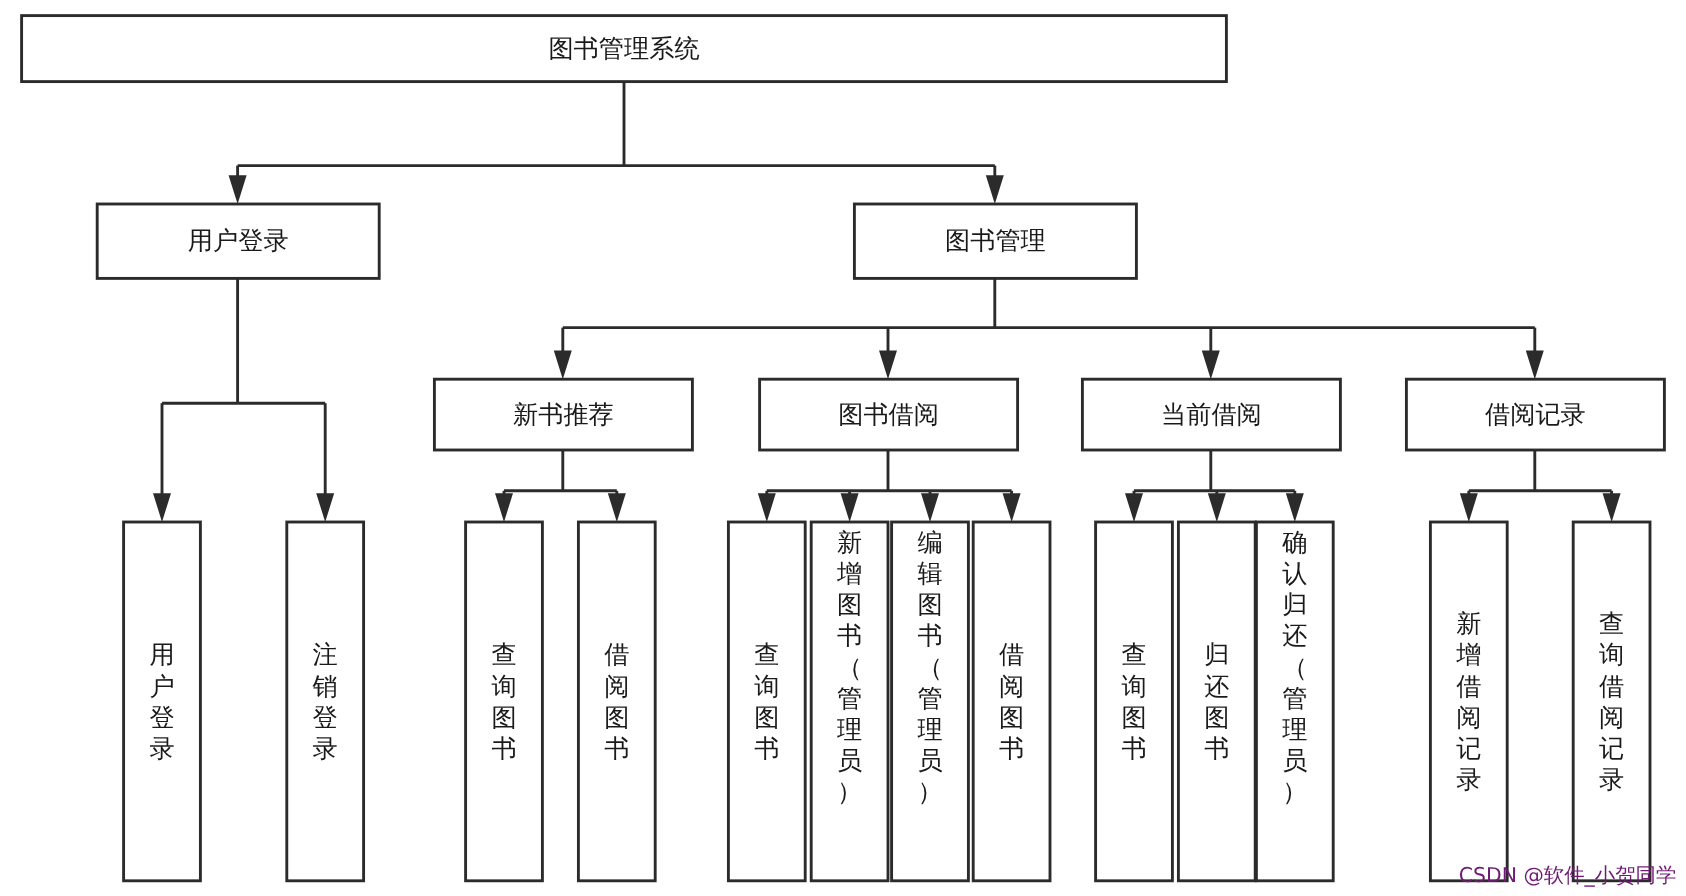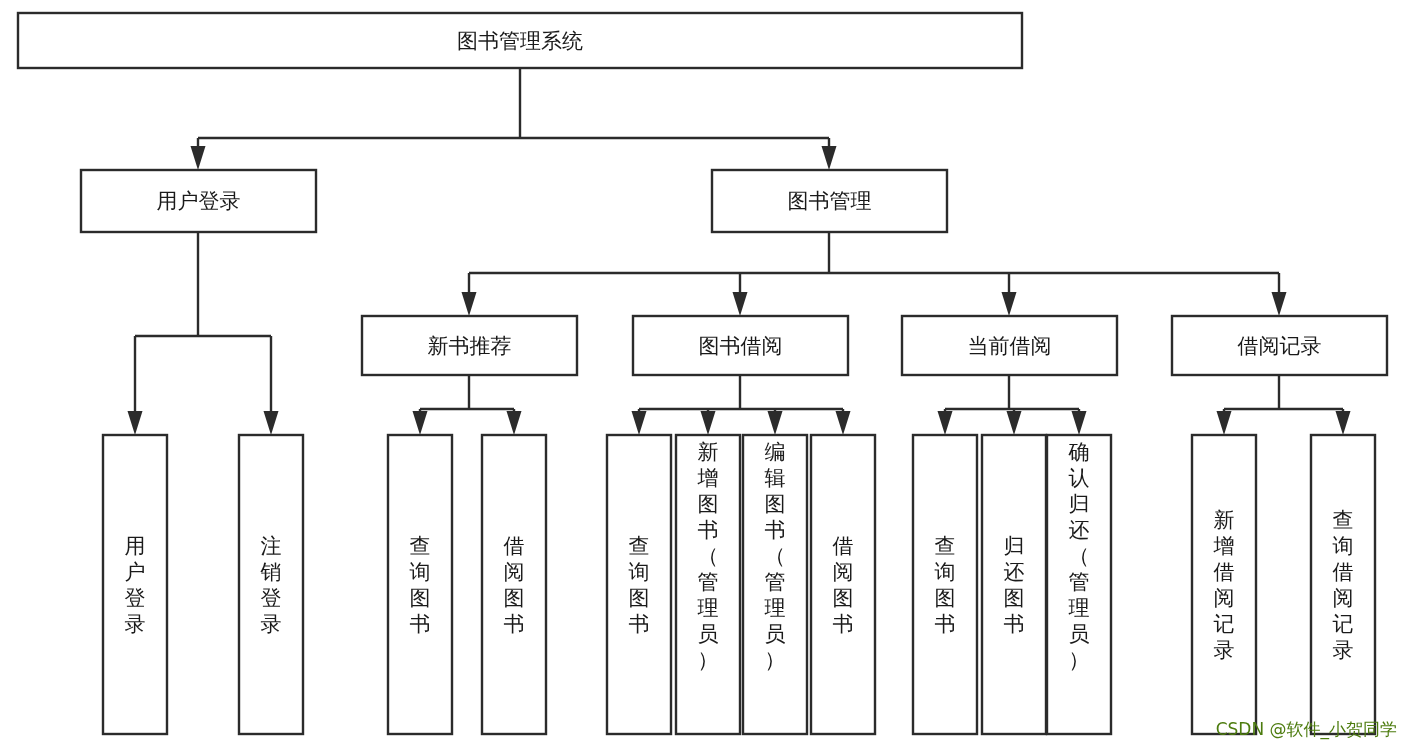--- a/index.html
+++ b/index.html
@@ -45,21 +45,21 @@
     fill: none;
     stroke-linecap: butt;
   }
   .arrow-head {
     fill: #2b2b2b;
   }
   .watermark-text {
     position: absolute;
     right: 8px;
     bottom: 6px;
-    color: #4d7c0f;
+    color: #701a75;
     font-size: 17px;
     font-family: "DejaVu Sans", "Liberation Sans", sans-serif;
     white-space: nowrap;
     user-select: none;
   }
 </style>
 </head>
 <body>
 
 <div id="diagram-root">

